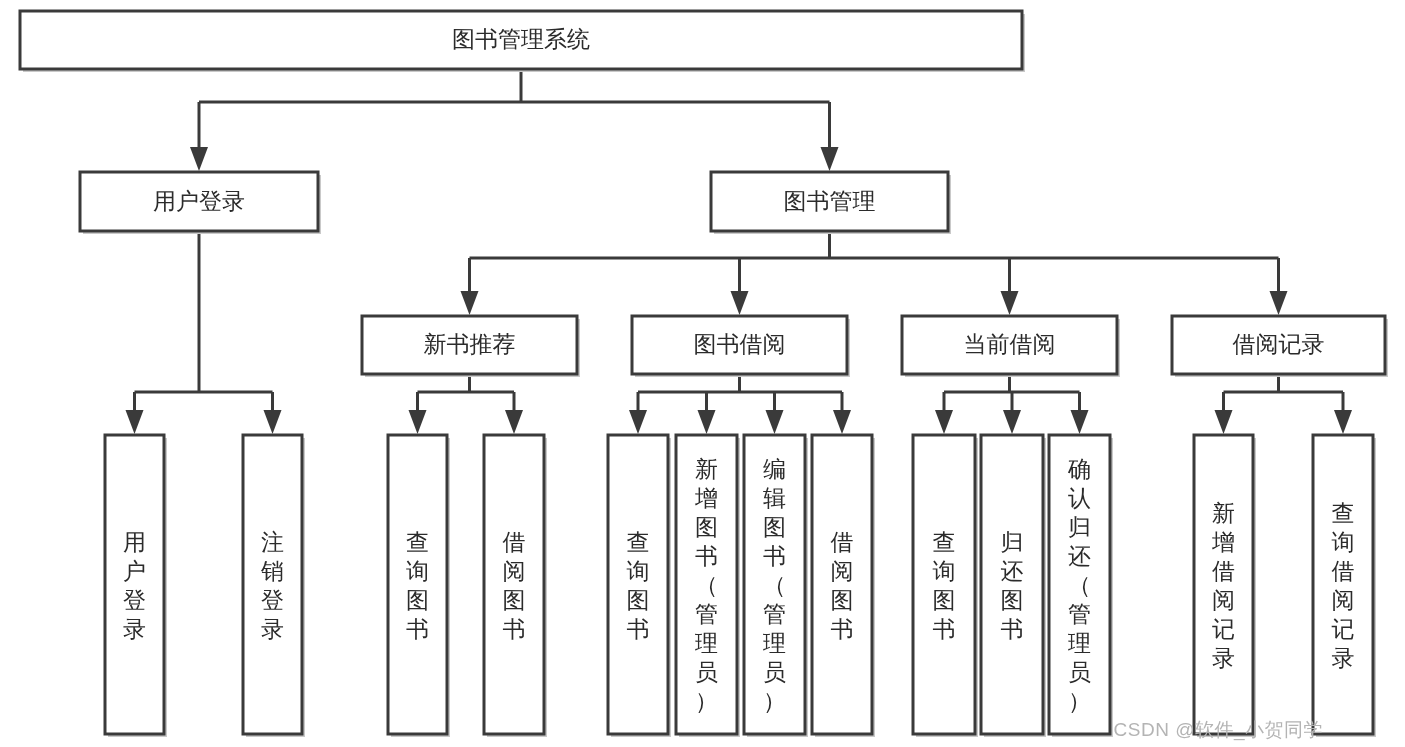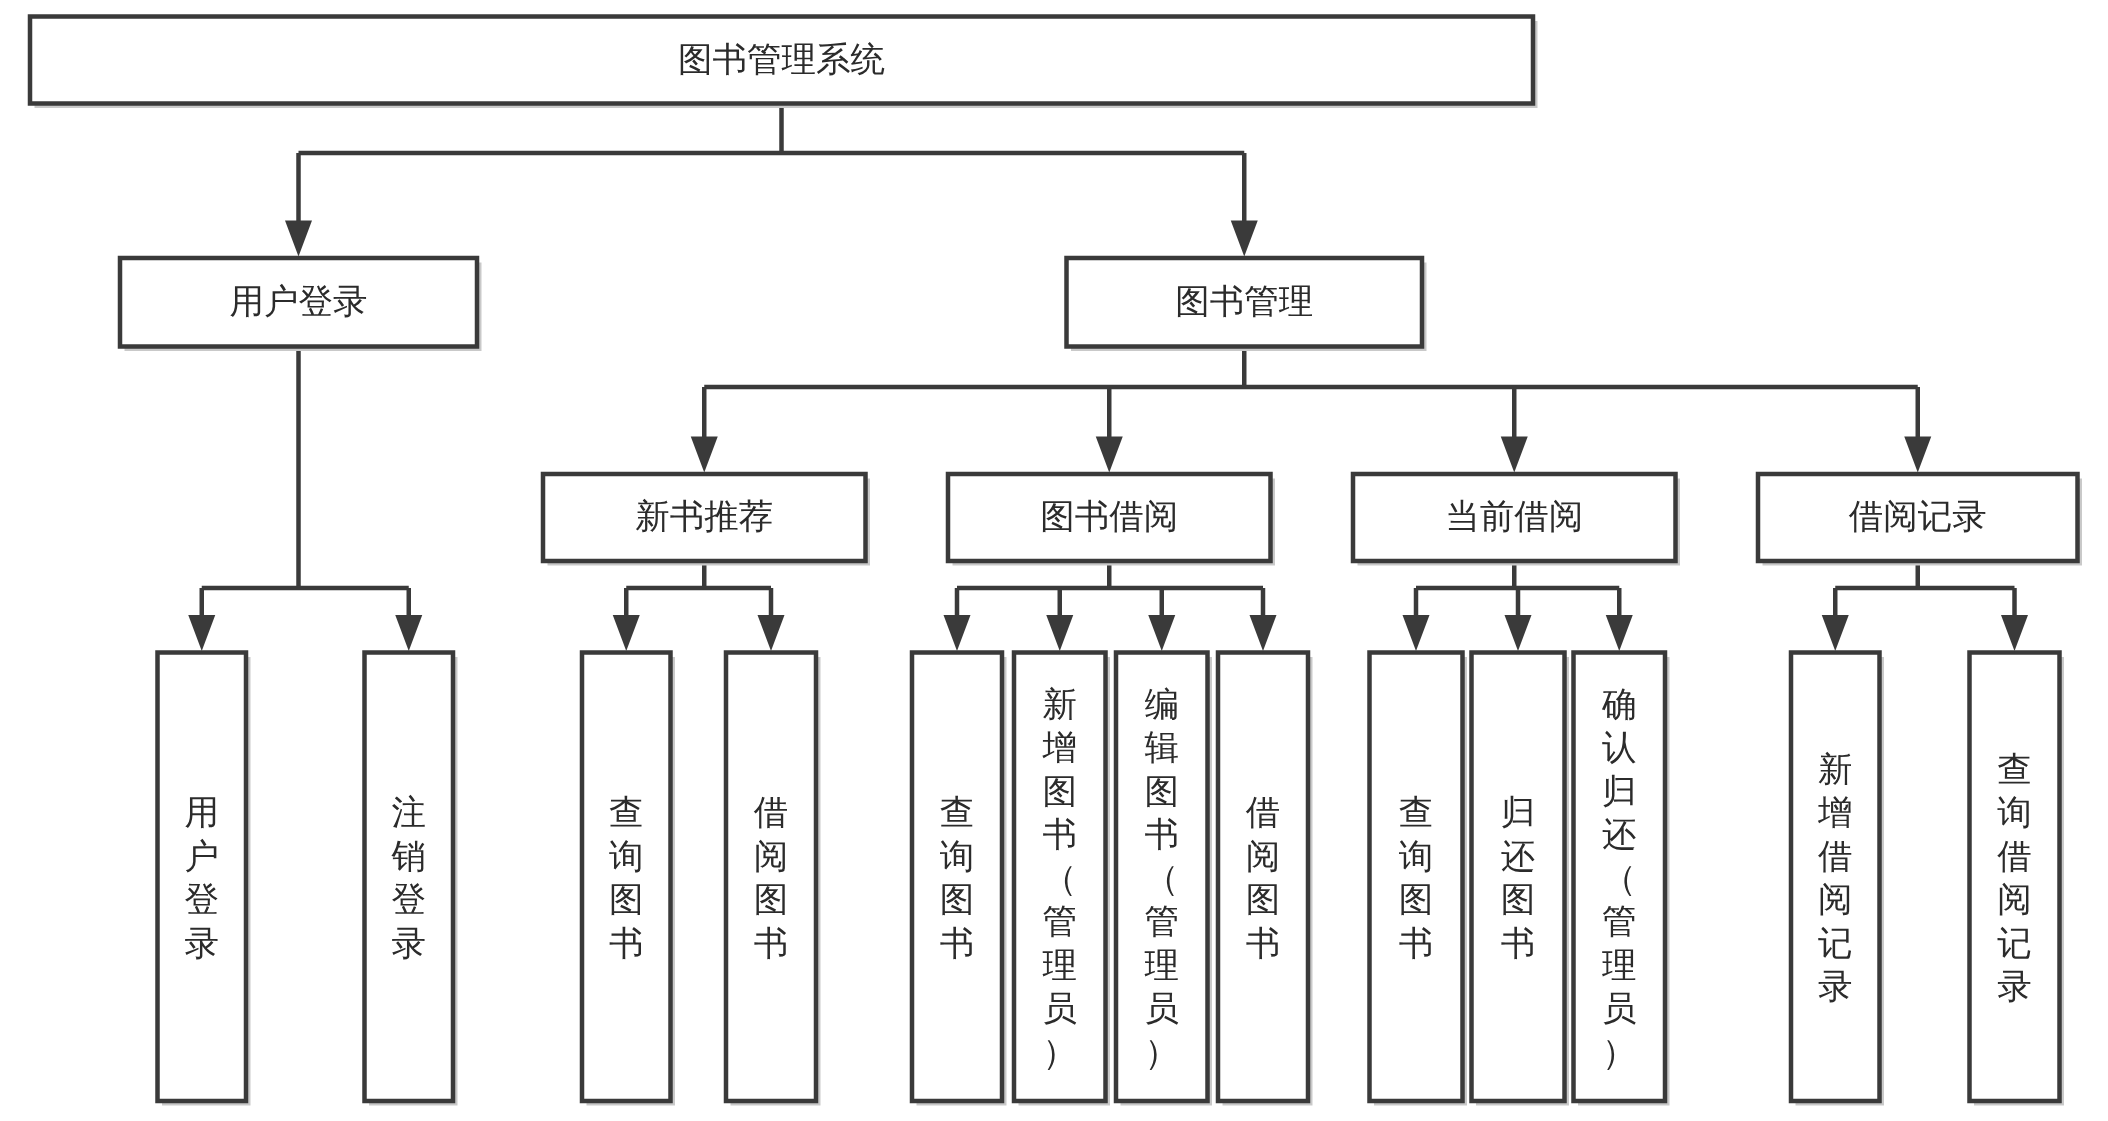--- a/index.html
+++ b/index.html
@@ -238,13 +238,14 @@
           <rect x="1194" y="435" width="59" height="299" class="node-rect"></rect>
           <text x="1223.5" y="520.5" class="node-label-v"><tspan x="1223.5" dy="0">新</tspan><tspan x="1223.5" dy="29">增</tspan><tspan x="1223.5" dy="29">借</tspan><tspan x="1223.5" dy="29">阅</tspan><tspan x="1223.5" dy="29">记</tspan><tspan x="1223.5" dy="29">录</tspan></text>
         </g>
         <g>
           <rect x="1316" y="438" width="60" height="299" class="node-shadow"></rect>
           <rect x="1313" y="435" width="60" height="299" class="node-rect"></rect>
           <text x="1343" y="520.5" class="node-label-v"><tspan x="1343" dy="0">查</tspan><tspan x="1343" dy="29">询</tspan><tspan x="1343" dy="29">借</tspan><tspan x="1343" dy="29">阅</tspan><tspan x="1343" dy="29">记</tspan><tspan x="1343" dy="29">录</tspan></text>
         </g>
       </g>
   </svg>
+  <div class="watermark">CSDN @软件_小贺同学</div>
 </div>
 
 </body></html>

